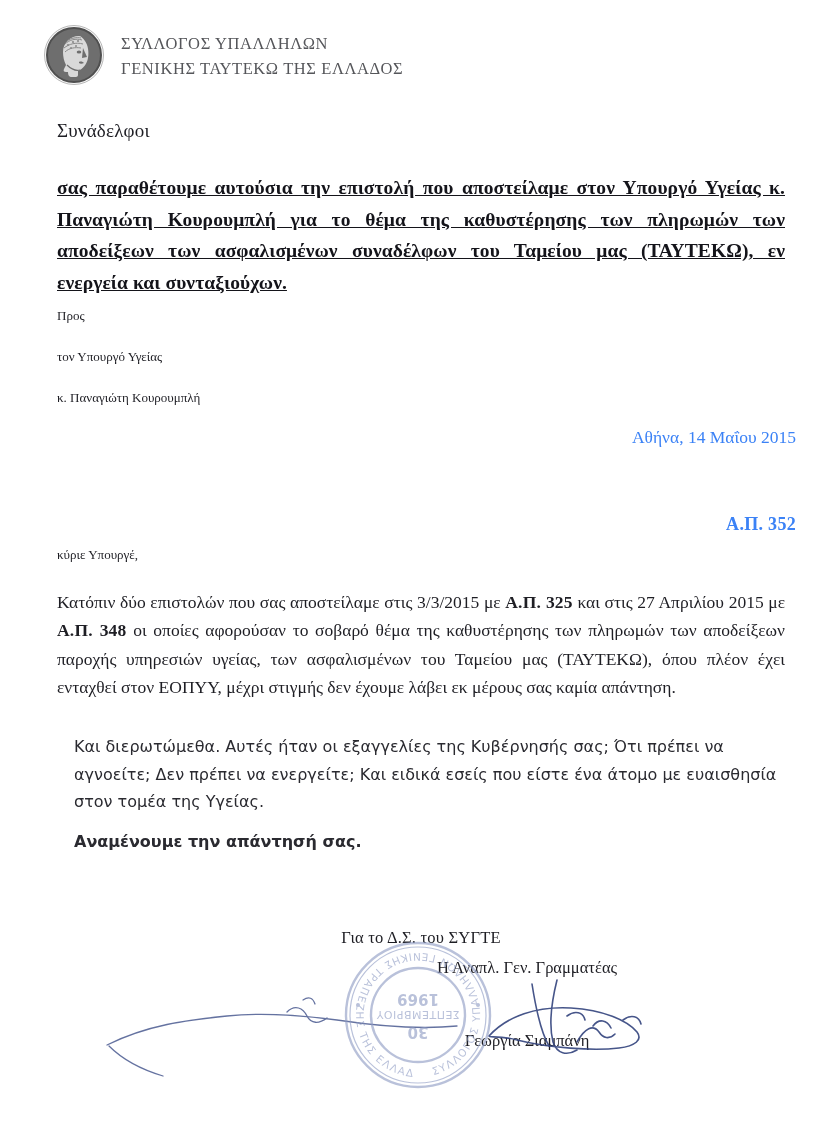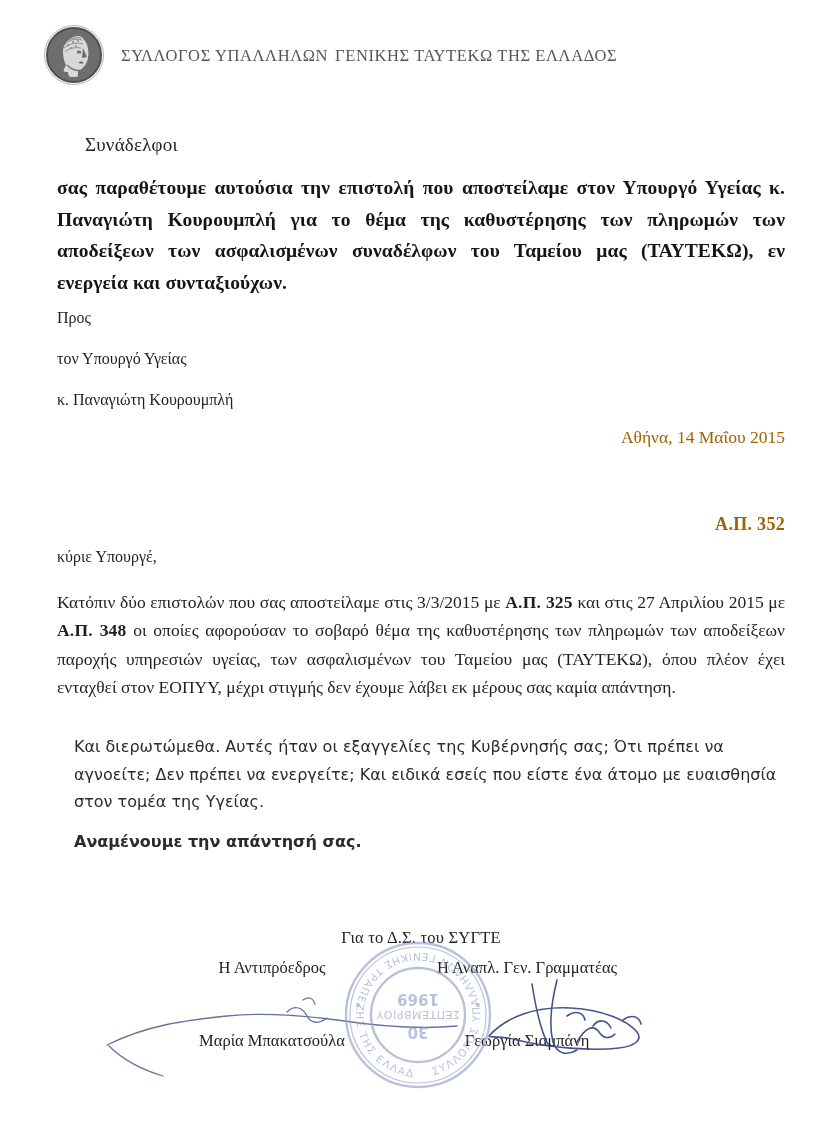--- a/index.html
+++ b/index.html
@@ -28,21 +28,21 @@
     align-items: center;
     gap: 16px;
   }
   .logo-medallion {
     width: 62px;
     height: 62px;
     flex: 0 0 62px;
   }
   .org-lines {
     display: flex;
-    flex-direction: row;
+    flex-direction: column;
     gap: 7px;
     padding-top: 2px;
   }
   .org-line {
     font-family: "Liberation Serif", serif;
     font-size: 16.5px;
     letter-spacing: 0.6px;
     color: #55565a;
     white-space: nowrap;
     line-height: 1.05;
@@ -65,34 +65,35 @@
   }
 
   .intro-par {
     font-size: 19.5px;
     font-weight: bold;
     line-height: 1.62;
     text-align: justify;
     text-justify: inter-word;
     color: #14141a;
     letter-spacing: 0.1px;
+    text-decoration: underline;
   }
 
   .addr-line {
-    font-size: 16px;
+    font-size: 13px;
     line-height: 1.2;
     color: #1e1e24;
   }
 
   .right-line {
     position: absolute;
-    right: 38px;
+    right: 27px;
     text-align: right;
     font-size: 17.5px;
-    color: #a16207;
+    color: #3b82f6;
     white-space: nowrap;
   }
   .right-line.bold {
     font-weight: bold;
     font-size: 18px;
     letter-spacing: 0.3px;
     margin-top: 48px;
   }
 
   .body-par {
@@ -219,21 +220,21 @@
         <path d="M36 38 C38 37 40 38 41 39 C39 40 37 40 36 39 Z"></path>
       </g>
       <path d="M24 41 C28 45 33 47 37 46" stroke="#6e6e6e" stroke-width="1.2" fill="none"></path>
     </svg>
     <div class="org-lines">
       <div class="org-line">ΣΥΛΛΟΓΟΣ ΥΠΑΛΛΗΛΩΝ</div>
       <div class="org-line">ΓΕΝΙΚΗΣ ΤΑΥΤΕΚΩ ΤΗΣ ΕΛΛΑΔΟΣ</div>
     </div>
   </div>
 
-  <div class="tx salutation serif" style="top:134px;margin-left:28px;">Συνάδελφοι</div>
+  <div class="tx salutation serif" style="top:120px;">Συνάδελφοι</div>
 
   <div class="tx intro-par serif" style="top:172px;">σας παραθέτουμε αυτούσια την επιστολή που αποστείλαμε στον Υπουργό Υγείας κ. Παναγιώτη Κουρουμπλή για το θέμα της καθυστέρησης των πληρωμών των αποδείξεων των ασφαλισμένων συναδέλφων του Ταμείου μας (ΤΑΥΤΕΚΩ), εν ενεργεία και συνταξιούχων.</div>
 
   <div class="tx addr-line serif" style="top:308px;">Προς</div>
   <div class="tx addr-line serif" style="top:349px;">τον Υπουργό Υγείας</div>
   <div class="tx addr-line serif" style="top:390px;">κ. Παναγιώτη Κουρουμπλή</div>
 
   <div class="right-line serif" style="top:427px;">Αθήνα, 14 Μαΐου  2015</div>
   <div class="right-line serif bold" style="top:466px;">Α.Π. 352</div>
 
@@ -243,22 +244,20 @@
 
   <div class="tx sans-par" style="top:733px;">Και διερωτώμεθα. Αυτές ήταν οι εξαγγελίες της Κυβέρνησής σας; Ότι πρέπει να αγνοείτε; Δεν πρέπει να ενεργείτε; Και ειδικά εσείς που είστε ένα άτομο με ευαισθησία στον τομέα της Υγείας.</div>
 
   <div class="tx sans-par" style="top:828px;font-weight:bold;">Αναμένουμε την απάντησή σας.</div>
 
   <div class="sig-area">
 
     <div class="sig-head">Για το Δ.Σ. του ΣΥΓΤΕ</div>
 
     <div class="sig-col left">
-      <div class="sig-role">Η Αντιπρόεδρος</div>
-      <div class="sig-name">Μαρία Μπακατσούλα</div>
     </div>
 
     <div class="sig-col right">
       <div class="sig-role">Η Αναπλ. Γεν. Γραμματέας</div>
       <div class="sig-name">Γεωργία Σιαμπάνη</div>
     </div>
 
     <svg class="ink-wrap" viewBox="0 0 760 175">
       <g fill="none" stroke="#4a5a90" stroke-width="1.3" opacity="0.85" stroke-linecap="round">
         <path d="M70 125 C110 105 150 100 190 96 C230 92 270 96 300 100 C340 106 380 110 420 106"></path>

